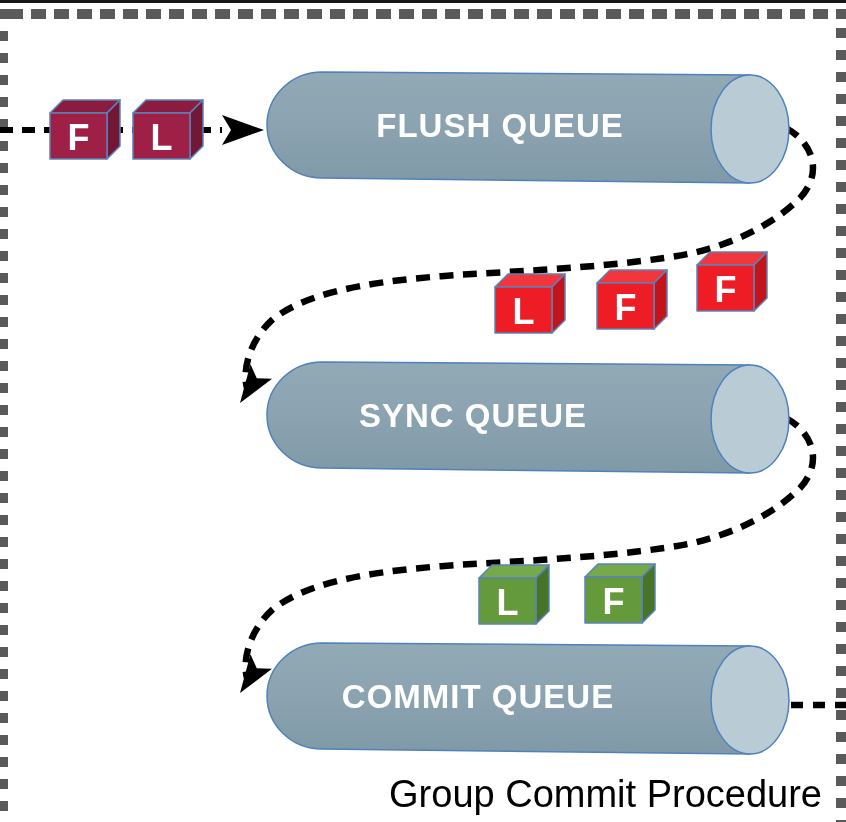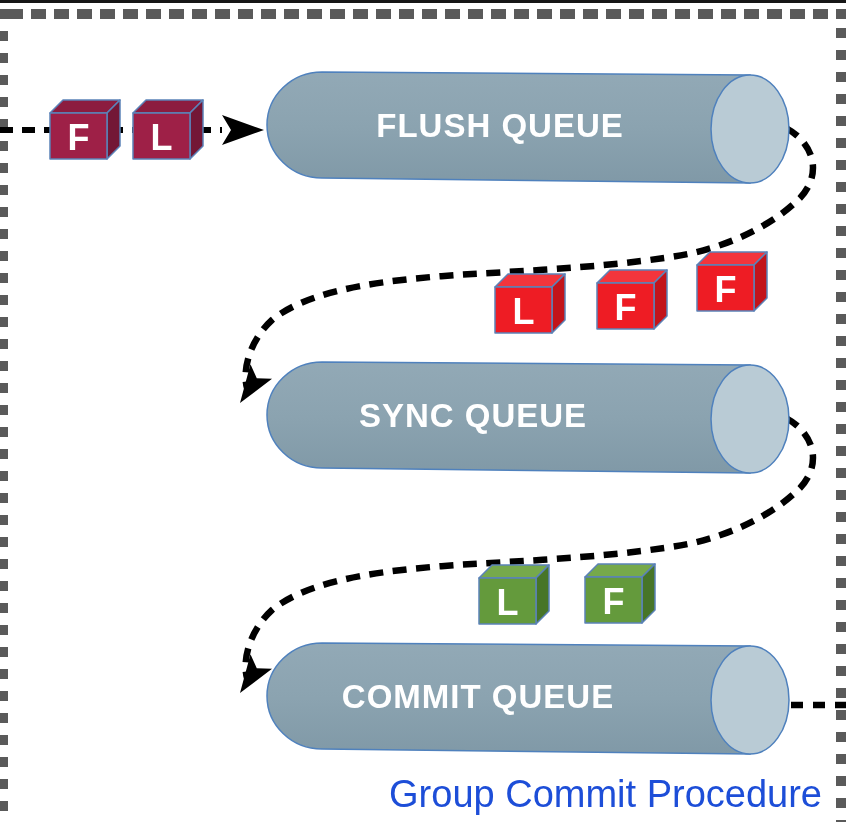--- a/index.html
+++ b/index.html
@@ -12,21 +12,21 @@
     background:repeating-linear-gradient(90deg,#5a5a5a 0 15px,transparent 15px 23px);}
   .border-left{position:absolute;left:0;top:9px;width:8px;height:803px;
     background:repeating-linear-gradient(180deg,#5a5a5a 0 10px,transparent 10px 22px);}
   .border-right{position:absolute;left:836px;top:28px;width:10px;height:794px;
     background:repeating-linear-gradient(180deg,#5a5a5a 0 10px,transparent 10px 22px);}
   svg{position:absolute;left:0;top:0;}
   .queue-label{font-family:"Liberation Sans",sans-serif;font-weight:bold;font-size:33px;
     fill:#ffffff;letter-spacing:1px;}
   .cube-letter{font-family:"Liberation Sans",sans-serif;font-weight:bold;font-size:36px;
     fill:#ffffff;}
-  .caption{position:absolute;right:24px;top:773px;font-size:38px;color:#1d4ed8;
+  .caption{position:absolute;right:24px;top:773px;font-size:38px;color:#000000;
     font-family:"Liberation Sans",sans-serif;white-space:nowrap;margin-left:8px;}
 </style>
 </head>
 <body>
 
 <div id="stage">
 
   <div class="top-line"></div>
   <div class="border-top"></div>
   <div class="border-left"></div>

